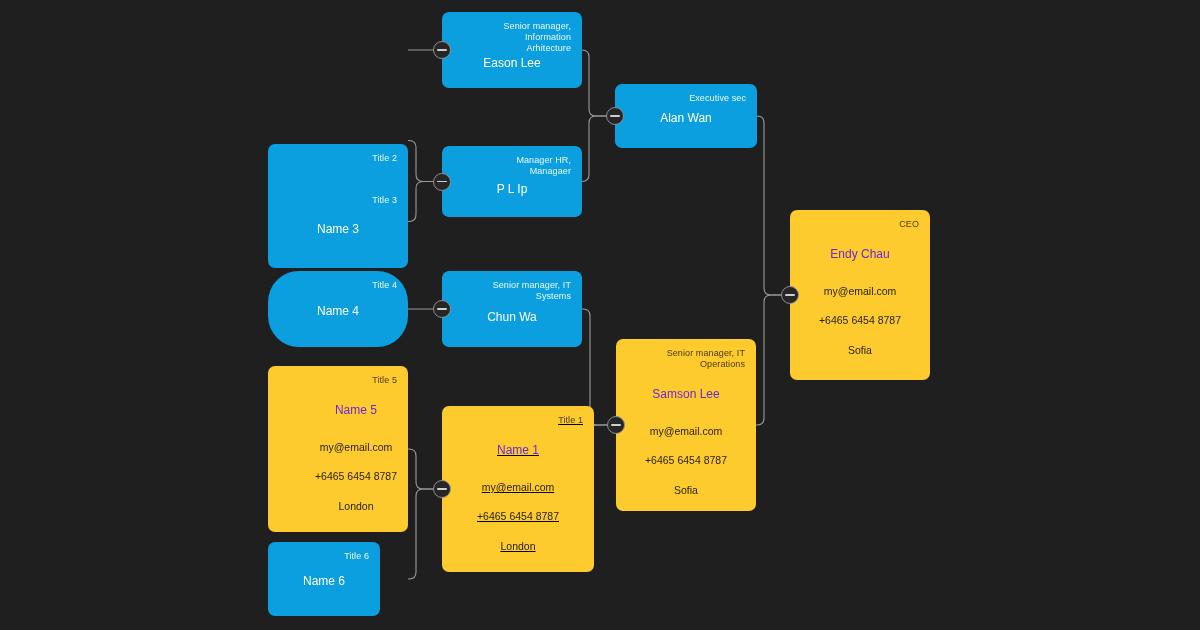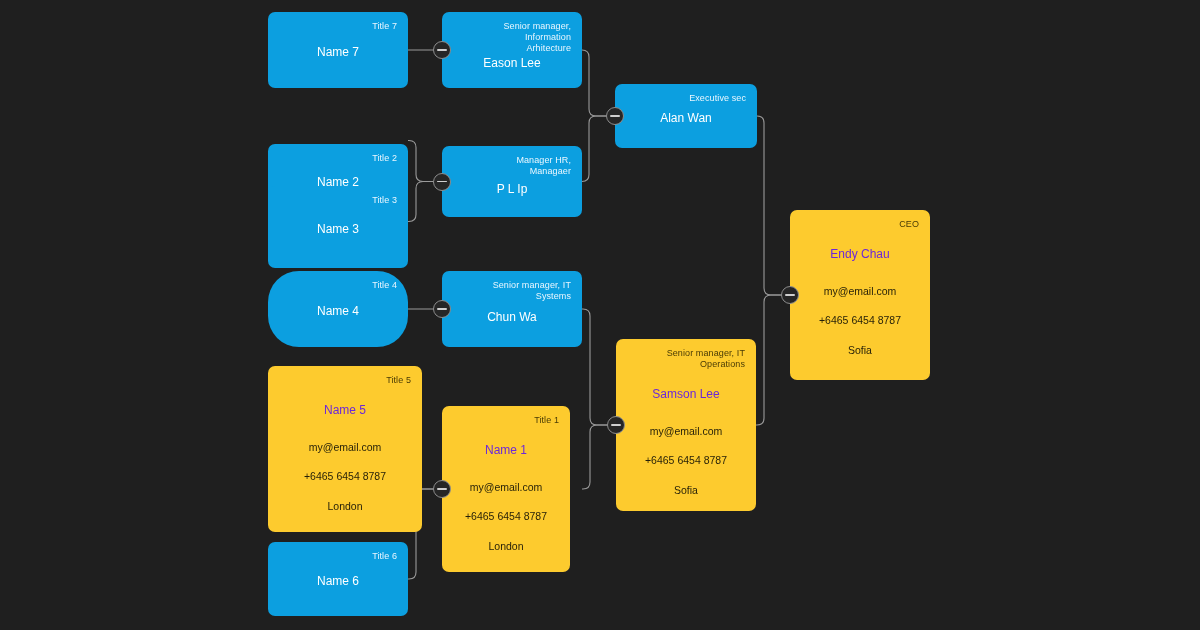--- a/index.html
+++ b/index.html
@@ -104,39 +104,30 @@
       <path d="M 408 221.5 L 409 221.5 Q 416 221.5 416 214.5 L 416 188.5 Q 416 181.5 423 181.5 L 442 181.5" fill="none" stroke="#9a9a9a" stroke-width="1.1"></path>
       <path d="M 582 181.5 L 582 181.5 Q 589 181.5 589 174.5 L 589 123 Q 589 116 596 116 L 615 116" fill="none" stroke="#9a9a9a" stroke-width="1.1"></path>
       <path d="M 757 116 L 757 116 Q 764 116 764 123 L 764 288 Q 764 295 771 295 L 790 295" fill="none" stroke="#9a9a9a" stroke-width="1.1"></path>
       <path d="M 408 309 L 442 309" fill="none" stroke="#9a9a9a" stroke-width="1.1"></path>
       <path d="M 582 309 L 583 309 Q 590 309 590 316 L 590 418 Q 590 425 597 425 L 616 425" fill="none" stroke="#9a9a9a" stroke-width="1.1"></path>
       <path d="M 408 449 L 409 449 Q 416 449 416 456 L 416 482 Q 416 489 423 489 L 442 489" fill="none" stroke="#9a9a9a" stroke-width="1.1"></path>
       <path d="M 408 579 L 409 579 Q 416 579 416 572 L 416 496 Q 416 489 423 489 L 442 489" fill="none" stroke="#9a9a9a" stroke-width="1.1"></path>
       <path d="M 582 489 L 583 489 Q 590 489 590 482 L 590 432 Q 590 425 597 425 L 616 425" fill="none" stroke="#9a9a9a" stroke-width="1.1"></path>
       <path d="M 756 425 L 757 425 Q 764 425 764 418 L 764 302 Q 764 295 771 295 L 790 295" fill="none" stroke="#9a9a9a" stroke-width="1.1"></path>
     </svg>
-<div class="node blue simple" style="left: 268px; top: 12px; width: 140px; height: 76px;">
-      <div class="node-title">Title 7</div>
-      <div class="node-body">
-        <div class="node-name">Name 7</div>
-      </div>
-    </div>
     <div class="node blue simple" style="left: 442px; top: 12px; width: 140px; height: 76px;">
       <div class="node-title">Senior manager,
 Information
 Arhitecture</div>
       <div class="node-body">
         <div class="node-name">Eason Lee</div>
       </div>
     </div>
     <div class="node blue simple" style="left: 268px; top: 105px; width: 140px; height: 71px; margin-top: 39px;">
       <div class="node-title">Title 2</div>
-      <div class="node-body">
-        <div class="node-name">Name 2</div>
-      </div>
     </div>
     <div class="node blue simple" style="left: 268px; top: 186px; width: 140px; height: 82px;">
       <div class="node-title">Title 3</div>
       <div class="node-body">
         <div class="node-name">Name 3</div>
       </div>
     </div>
     <div class="node blue simple" style="left: 442px; top: 146px; width: 140px; height: 71px;">
       <div class="node-title">Manager HR,
 Managaer</div>
@@ -156,36 +147,36 @@
         <div class="node-name">Name 4</div>
       </div>
     </div>
     <div class="node blue simple" style="left: 442px; top: 271px; width: 140px; height: 76px;">
       <div class="node-title">Senior manager, IT
 Systems</div>
       <div class="node-body">
         <div class="node-name">Chun Wa</div>
       </div>
     </div>
-    <div class="node amber detail" style="left: 268px; top: 366px; width: 154px; height: 166px;">
+    <div class="node amber detail" style="left: 268px; top: 366px; width: 140px; height: 166px; align-items: flex-end;">
       <div class="node-title">Title 5</div>
       <div class="node-body">
         <div class="node-name">Name 5</div>
         <div class="node-field f-email">my@email.com</div>
         <div class="node-field f-phone">+6465 6454 8787</div>
         <div class="node-field f-location">London</div>
       </div>
     </div>
-    <div class="node blue simple" style="left: 268px; top: 542px; width: 140px; height: 74px;">
+    <div class="node blue simple" style="left: 268px; top: 542px; width: 112px; height: 74px;">
       <div class="node-title">Title 6</div>
       <div class="node-body">
         <div class="node-name">Name 6</div>
       </div>
     </div>
-    <div class="node amber detail" style="left: 442px; top: 406px; width: 128px; height: 166px;">
+    <div class="node amber detail" style="left: 442px; top: 406px; width: 152px; height: 166px; text-decoration: underline;">
       <div class="node-title">Title 1</div>
       <div class="node-body">
         <div class="node-name">Name 1</div>
         <div class="node-field f-email">my@email.com</div>
         <div class="node-field f-phone">+6465 6454 8787</div>
         <div class="node-field f-location">London</div>
       </div>
     </div>
     <div class="node amber detail" style="left: 616px; top: 339px; width: 140px; height: 172px;">
       <div class="node-title">Senior manager, IT

